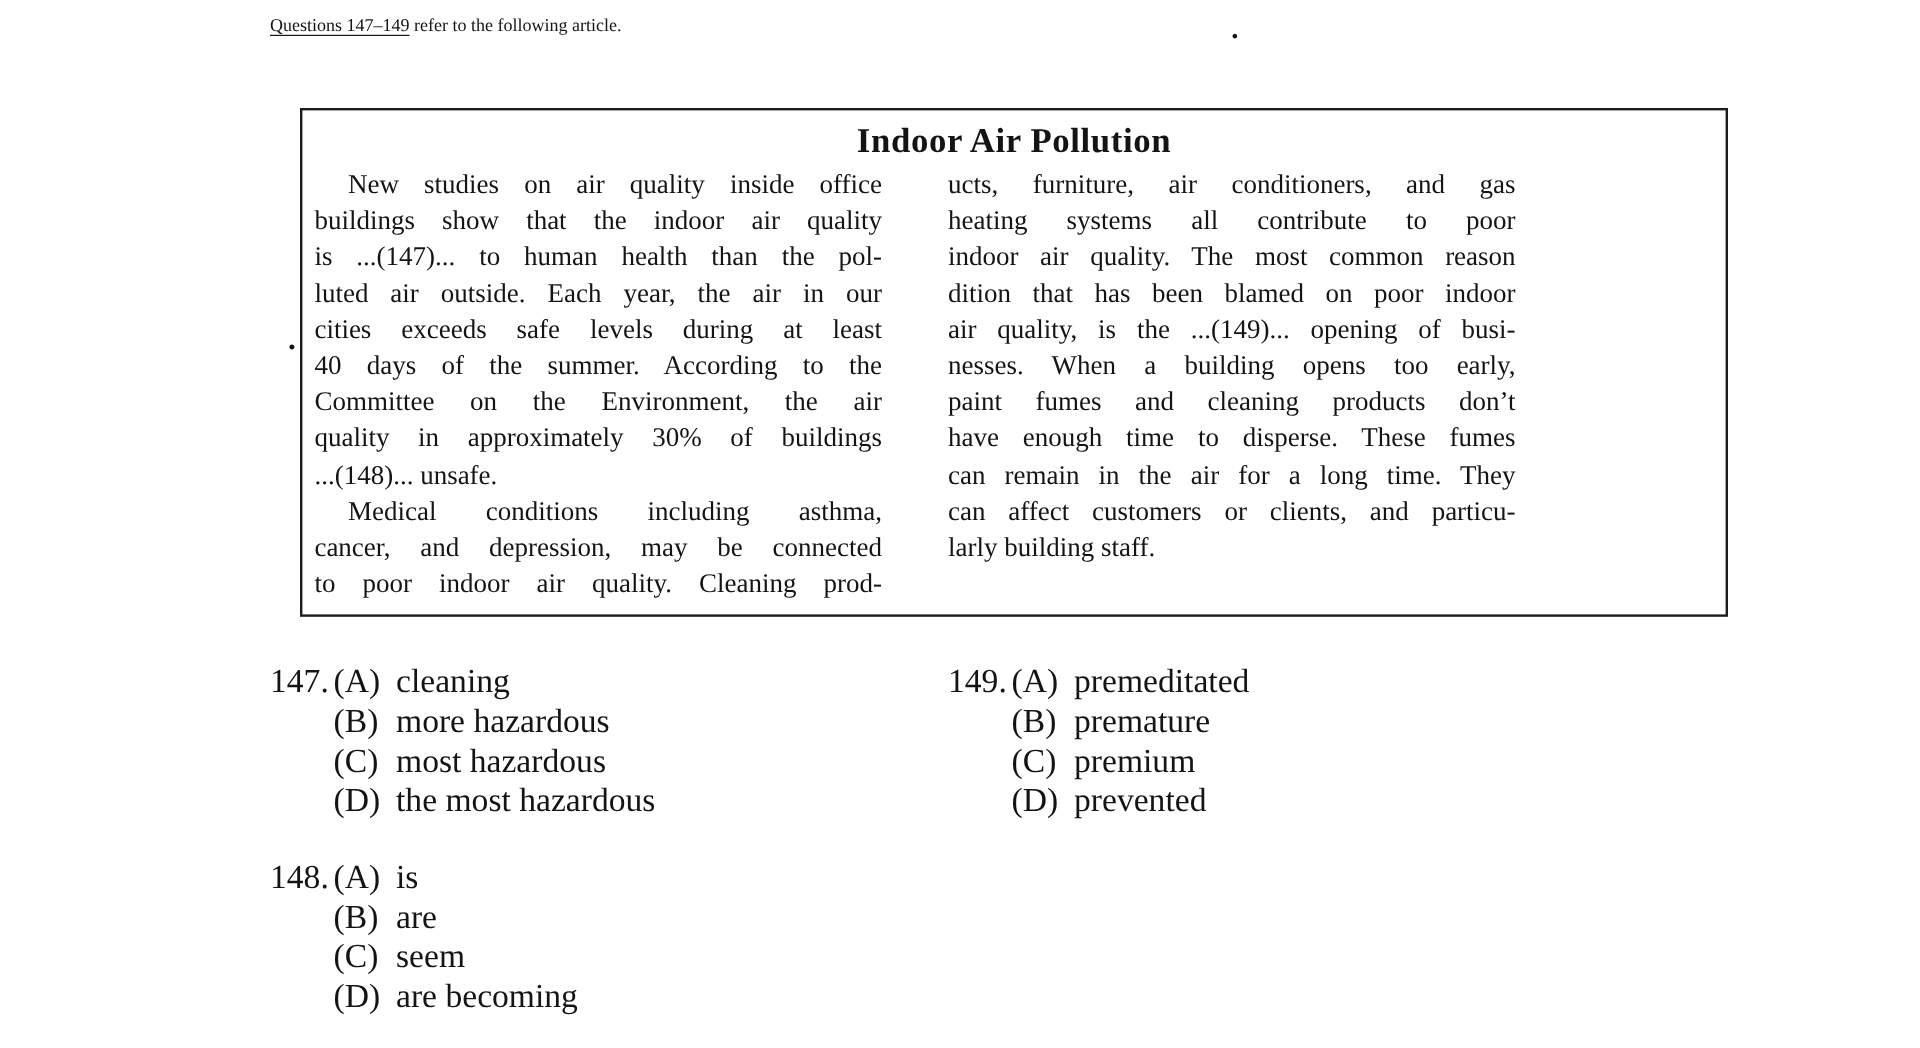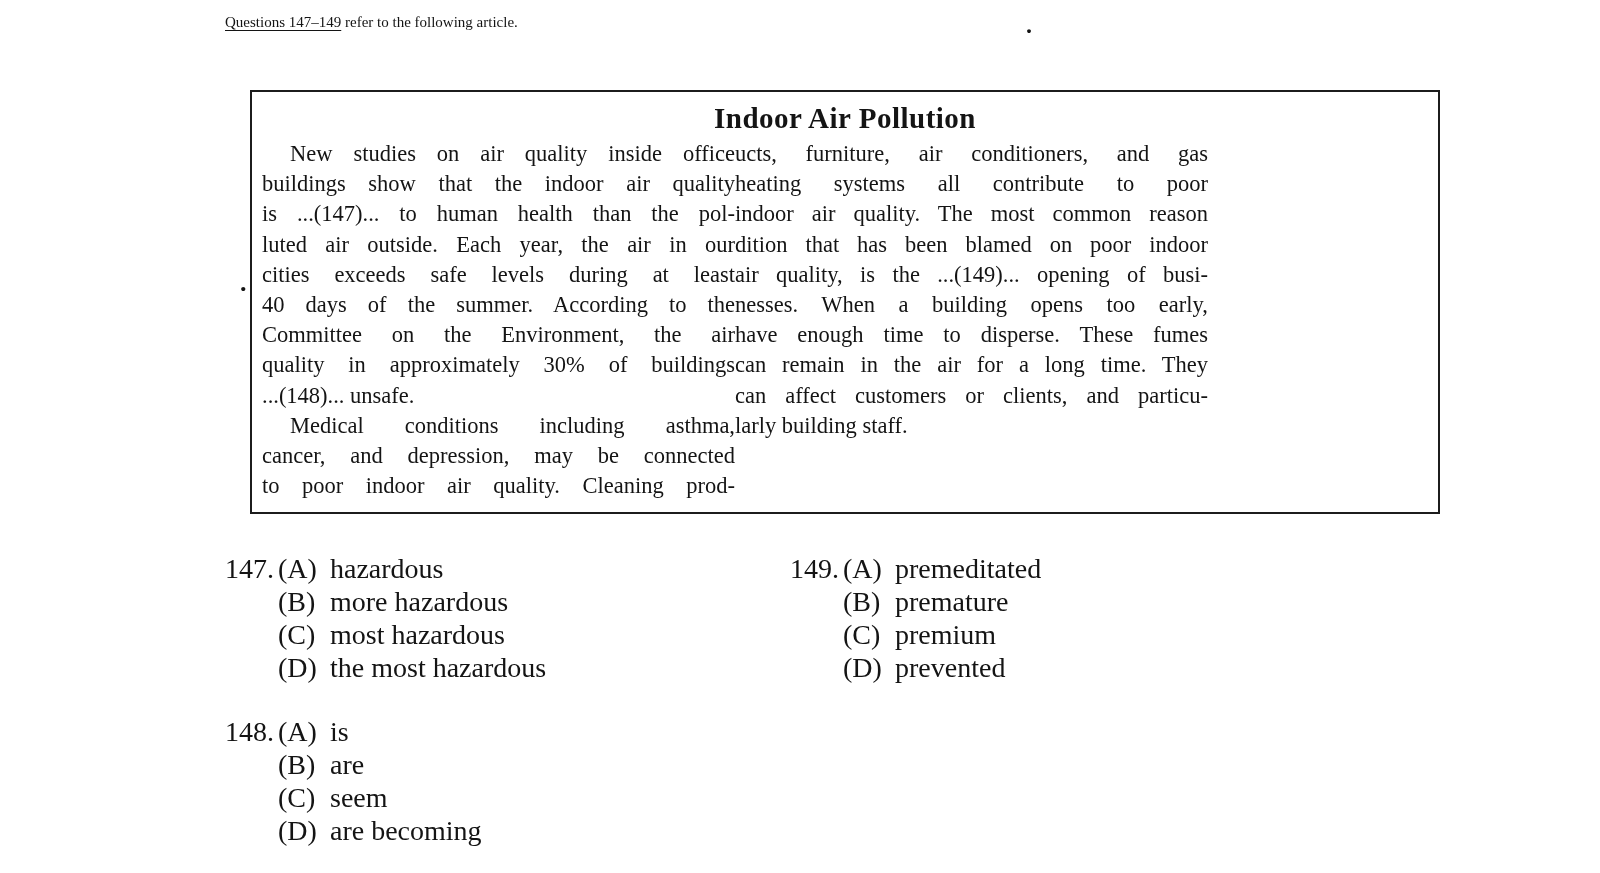--- a/index.html
+++ b/index.html
@@ -53,20 +53,21 @@
   .article-title {
     text-align: center;
     font-weight: bold;
     font-size: 29px;
     margin-top: 10px;
     letter-spacing: 0.5px;
   }
   .columns {
     display: flex;
     padding: 4px 8px 0 10px;
+    gap: 55px;
   }
   .col {
     width: 473px;
     font-size: 22.5px;
     line-height: 30.2px;
   }
   .line {
     text-align: justify;
     text-align-last: justify;
     white-space: normal;
@@ -128,34 +129,35 @@
           <div class="line">cancer, and depression, may be connected</div>
           <div class="line">to poor indoor air quality. Cleaning prod-</div>
         </div>
       <div class="col" id="right-col">
           <div class="line">ucts, furniture, air conditioners, and gas</div>
           <div class="line">heating systems all contribute to poor</div>
           <div class="line">indoor air quality. The most common reason</div>
           <div class="line">dition that has been blamed on poor indoor</div>
           <div class="line">air quality, is the ...(149)... opening of busi-</div>
           <div class="line">nesses. When a building opens too early,</div>
+          <div class="line">paint fumes and cleaning products don’t</div>
           <div class="line">have enough time to disperse. These fumes</div>
           <div class="line">can remain in the air for a long time. They</div>
           <div class="line">can affect customers or clients, and particu-</div>
           <div class="line align-left">larly building staff.</div>
         </div>
     </div>
   </div>
 
   <div class="questions-left" id="q-left">
       <div class="question">
         <div class="q-row">
           <span class="q-num">147.</span>
           <span class="opt-label">(A)</span>
-          <span class="opt-text">hazardous</span>
+          <span class="opt-text">cleaning</span>
         </div>
         <div class="q-row">
           <span class="q-num"></span>
           <span class="opt-label">(B)</span>
           <span class="opt-text">more hazardous</span>
         </div>
         <div class="q-row">
           <span class="q-num"></span>
           <span class="opt-label">(C)</span>
           <span class="opt-text">most hazardous</span>

